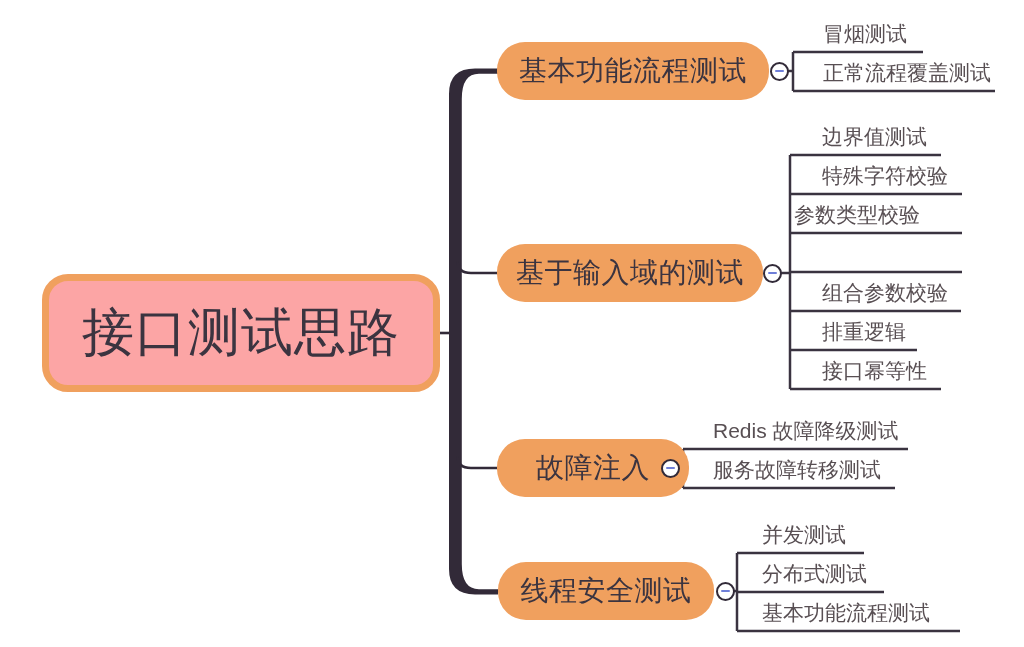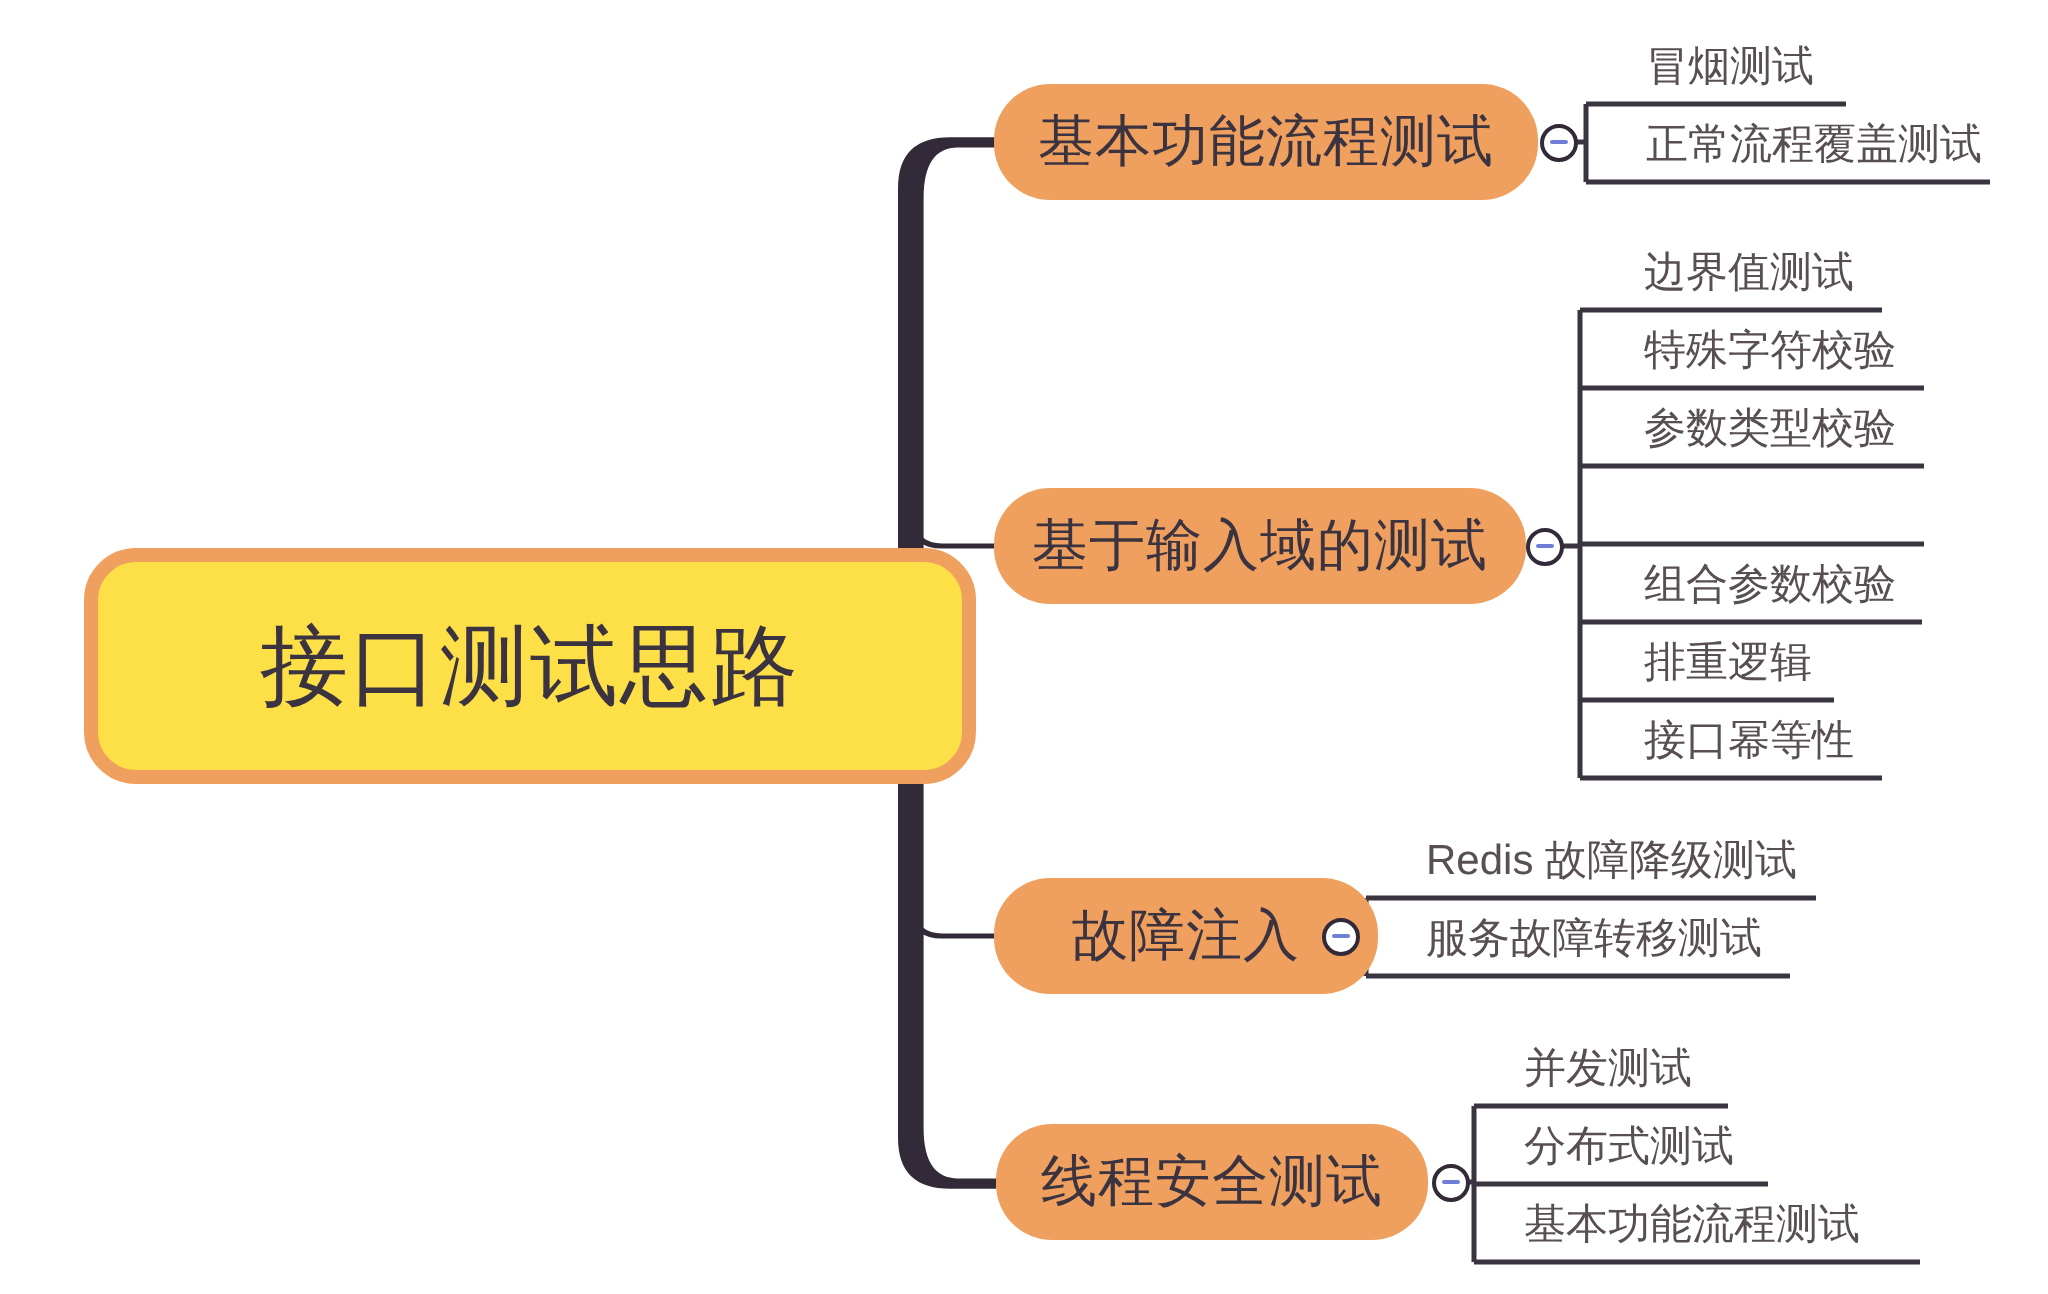--- a/index.html
+++ b/index.html
@@ -13,24 +13,24 @@
   }
   *{margin:0;padding:0;box-sizing:border-box;}
   html,body{background:var(--canvas-bg);}
   body{font-family:"Liberation Sans","DejaVu Sans",sans-serif;}
   .canvas{
     position:relative;width:1024px;height:647px;
     background:var(--canvas-bg);overflow:hidden;
   }
   .connector-layer{position:absolute;left:0;top:0;width:1024px;height:647px;}
   .root-node{
-    position:absolute;left:42px;top:274px;width:446px;height:118px;
-    background:#fde047;border:7px solid var(--node-orange);border-radius:26px;
+    position:absolute;left:42px;top:274px;width:398px;height:118px;
+    background:#fca5a5;border:7px solid var(--node-orange);border-radius:26px;
     display:flex;align-items:center;justify-content:center;
-    font-size:44px;font-weight:500;color:var(--node-text);
+    font-size:52px;font-weight:500;color:var(--node-text);
     letter-spacing:1px;cursor:default;
   }
   .branch-node{
     position:absolute;height:58px;background:var(--node-orange);
     border-radius:28px;display:flex;align-items:center;justify-content:center;
     font-size:28px;font-weight:500;color:var(--node-text);
     letter-spacing:0.5px;cursor:default;
   }
   .branch-1{left:497px;top:42px;width:272px;}
   .branch-2{left:497px;top:244px;width:266px;}
@@ -121,21 +121,21 @@
   </div>
   <div class="toggle" style="left:715.5px;top:581.5px;">
     <span class="minus-bar"></span>
   </div>
 
   <div class="child-topic" style="left:823px;top:21px;">冒烟测试</div>
   <div class="child-topic" style="left:822px;top:124px;">边界值测试</div>
 
   <div class="child-topic" style="left:823px;top:60px;">正常流程覆盖测试</div>
   <div class="child-topic" style="left:822px;top:163px;">特殊字符校验</div>
-  <div class="child-topic" style="left:822px;top:202px;">参数类型校验</div>
+  <div class="child-topic" style="left:794px;top:202px;">参数类型校验</div>
   <div class="child-topic" style="left:822px;top:280px;">组合参数校验</div>
   <div class="child-topic" style="left:822px;top:319px;">排重逻辑</div>
   <div class="child-topic" style="left:822px;top:358px;">接口幂等性</div>
 
   <div class="child-topic" style="left:713px;top:418px;">Redis 故障降级测试</div>
   <div class="child-topic" style="left:713px;top:457px;">服务故障转移测试</div>
 
   <div class="child-topic" style="left:762px;top:522px;">并发测试</div>
   <div class="child-topic" style="left:762px;top:561px;">分布式测试</div>
   <div class="child-topic" style="left:762px;top:600px;">基本功能流程测试</div>

